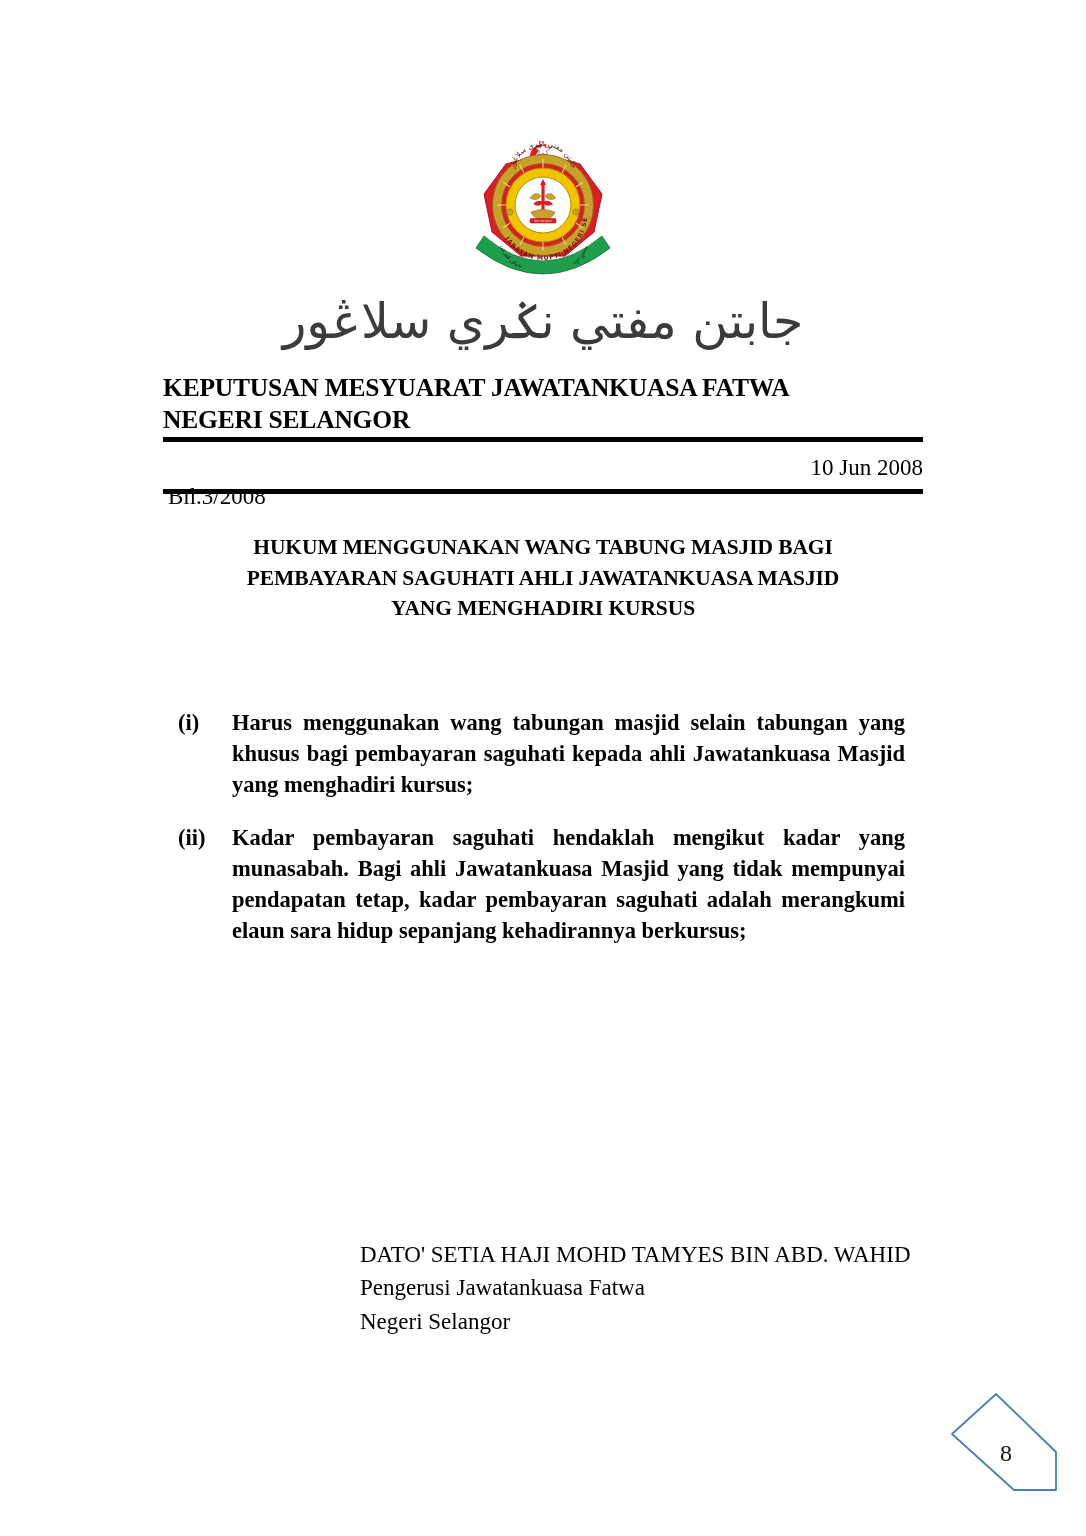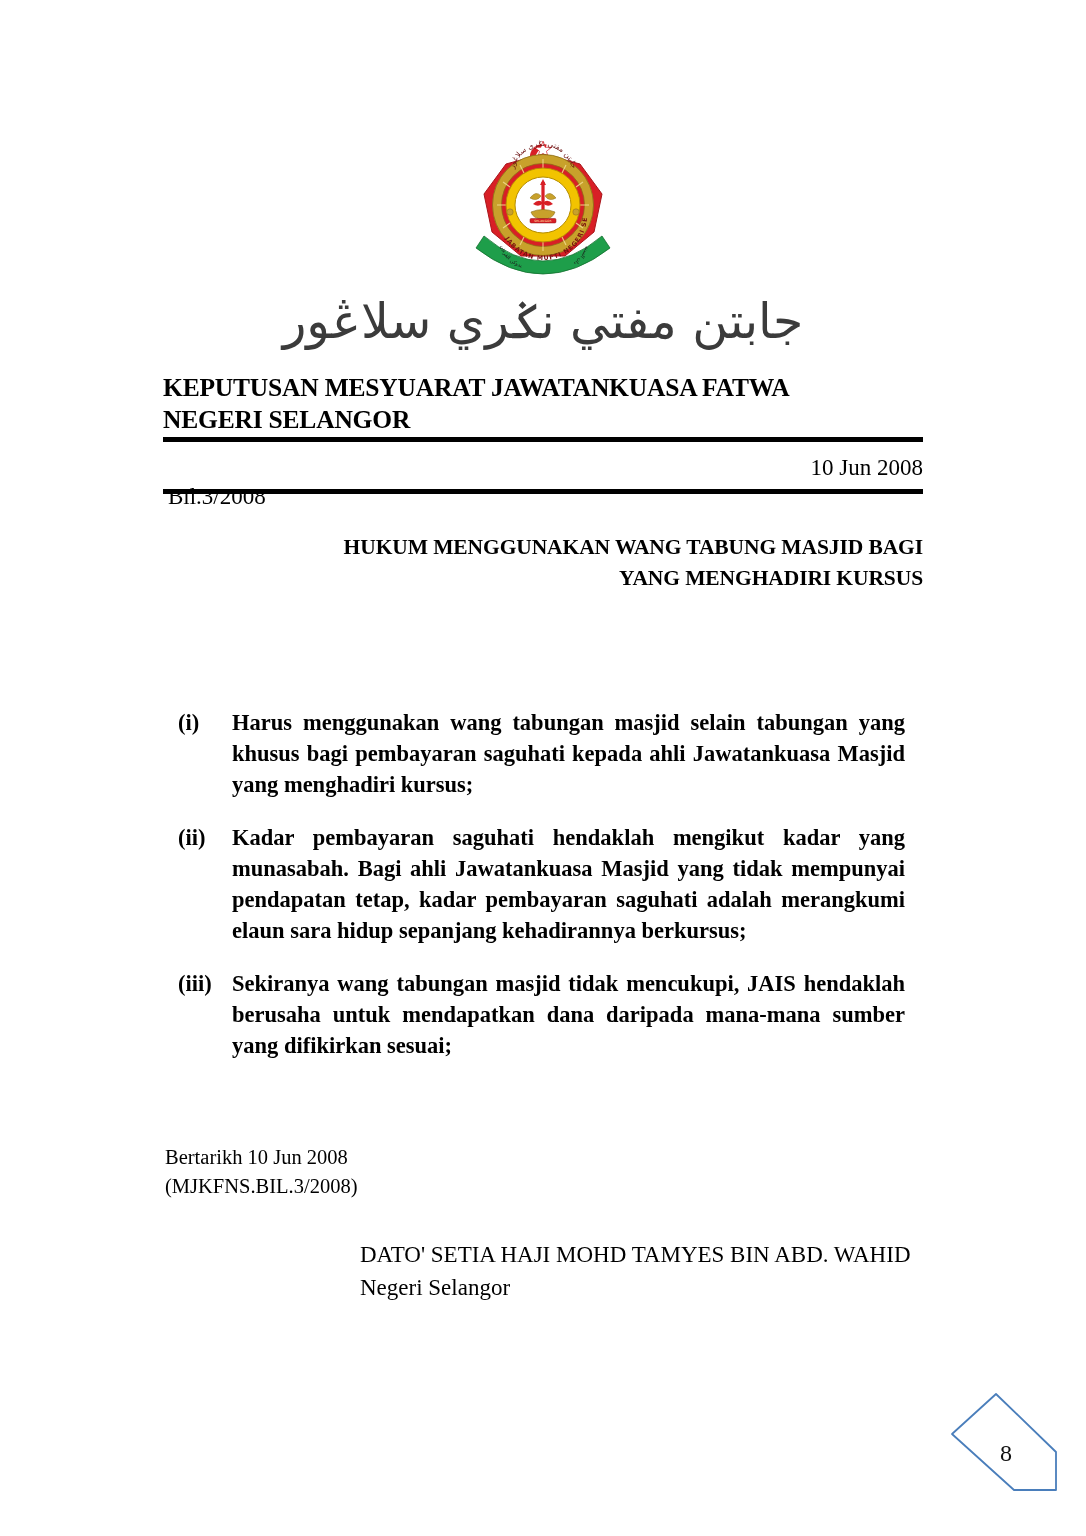--- a/index.html
+++ b/index.html
@@ -100,21 +100,21 @@
     text-align: right;
     font-size: 23px;
   }
 
   
   .doc-title {
     position: absolute;
     left: 163px;
     width: 760px;
     top: 532px;
-    text-align: right;
+    text-align: center;
     font-weight: bold;
     font-size: 21.5px;
     line-height: 1.42;
     letter-spacing: -0.1px;
   }
 
   
   .intro {
     position: absolute;
     left: 165px;
@@ -277,46 +277,40 @@
 
   <div class="rule rule-top"></div>
   <div class="meta-row">
     <div class="meta-bil">Bil.3/2008</div>
     <div class="meta-date">10 Jun 2008</div>
   </div>
   <div class="rule rule-bot"></div>
 
   <div class="doc-title">
     <div>HUKUM MENGGUNAKAN WANG TABUNG MASJID BAGI</div>
+    <div>PEMBAYARAN SAGUHATI AHLI JAWATANKUASA MASJID</div>
     <div>YANG MENGHADIRI KURSUS</div>
   </div>
 
 
   <div class="decisions">
     <div class="decision">
       <div class="marker">(i)</div>
       <div class="body" style="text-align-last: left;">Harus menggunakan wang tabungan masjid selain tabungan yang khusus bagi pembayaran saguhati kepada ahli Jawatankuasa Masjid yang menghadiri kursus;</div>
     </div>
     <div class="decision">
       <div class="marker">(ii)</div>
       <div class="body" style="text-align-last: left;">Kadar pembayaran saguhati hendaklah mengikut kadar yang munasabah. Bagi ahli Jawatankuasa Masjid yang tidak mempunyai pendapatan tetap, kadar pembayaran saguhati adalah merangkumi elaun sara hidup sepanjang kehadirannya berkursus;</div>
     </div>
-    <div class="decision">
-      <div class="marker">(iii)</div>
-      <div class="body" style="text-align-last: left;">Sekiranya wang tabungan masjid tidak mencukupi, JAIS hendaklah berusaha untuk mendapatkan dana daripada mana-mana sumber yang difikirkan sesuai;</div>
-    </div>
-  </div>
-
-  <div class="footer-ref">
-    <div>Bertarikh 10 Jun 2008</div>
-    <div>(MJKFNS.BIL.3/2008)</div>
-  </div>
+  </div>
+
 
   <div class="signature">
     <div>DATO' SETIA HAJI MOHD TAMYES BIN ABD. WAHID</div>
+    <div>Pengerusi Jawatankuasa Fatwa</div>
     <div>Negeri Selangor</div>
   </div>
 
   <div class="page-tag">
     <svg viewBox="0 0 138 118" width="138" height="118" aria-hidden="true">
       <polygon points="4,42 48,2 108,60 108,98 66,98 4,42" fill="#ffffff" stroke="#4A7EBB" stroke-width="1.8" stroke-linejoin="round"></polygon>
     </svg>
     <div class="num">8</div>
   </div>
 

